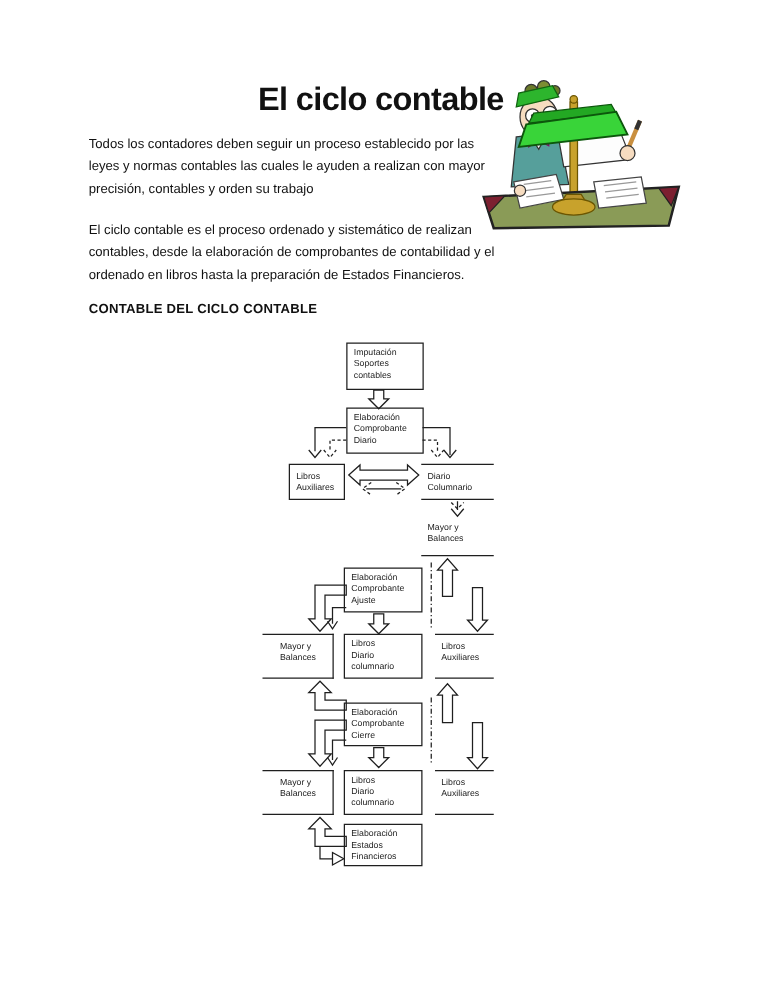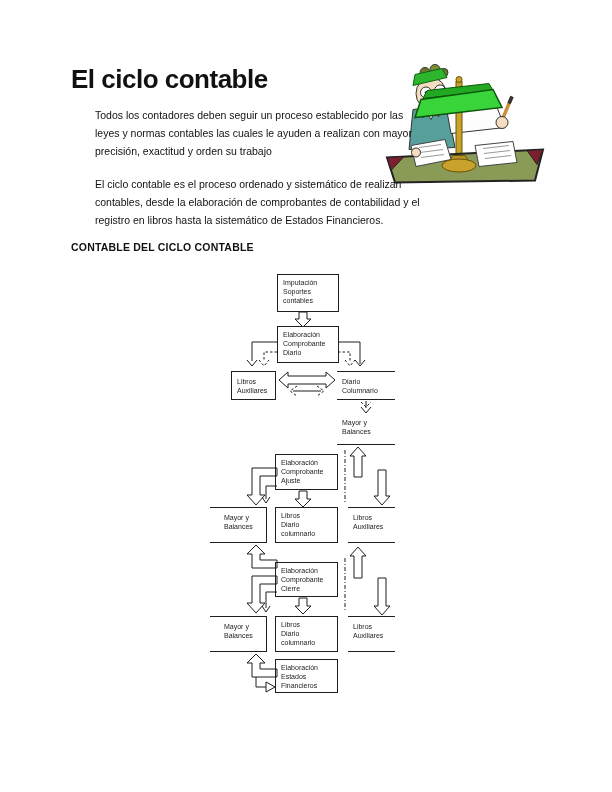--- a/index.html
+++ b/index.html
@@ -3,23 +3,23 @@
 <meta charset="utf-8">
 <style>
   html,body{margin:0;padding:0;background:#e8e8e8;}
   .page{
     position:relative;width:612px;height:792px;margin:0 auto;
     background:#ffffff;overflow:hidden;
     font-family:"Liberation Sans","DejaVu Sans",sans-serif;color:#111;
   }
   .doc-title{
     position:absolute;left:71px;top:64px;width:332px;
-    text-align:left;font-size:26px;font-weight:bold;letter-spacing:-0.5px;
-  }
-  .para{position:absolute;left:71px;width:312px;font-size:10.5px;line-height:18px;margin-left:24px;}
+    text-align:right;font-size:26px;font-weight:bold;letter-spacing:-0.5px;
+  }
+  .para{position:absolute;left:71px;width:312px;font-size:10.5px;line-height:18px;}
   .para div{white-space:nowrap;}
   .section-heading{
     position:absolute;left:71px;top:241px;font-size:10.5px;font-weight:bold;letter-spacing:0.2px;
   }
   .clipart{position:absolute;left:385px;top:58px;width:163px;height:126px;}
   .flow-svg{position:absolute;left:0;top:0;width:612px;height:792px;pointer-events:none;}
   .arr{fill:#ffffff;stroke:#1f1f1f;stroke-width:1;}
   .ln{fill:none;stroke:#1f1f1f;stroke-width:1;}
   .dsh{fill:none;stroke:#1f1f1f;stroke-width:1;stroke-dasharray:2.5 2;}
   .dd{fill:none;stroke:#1f1f1f;stroke-width:1;stroke-dasharray:4 2 1 2;}
@@ -104,27 +104,27 @@
 
     <g>
       <polygon points="68,96 80,96 85,104 63,104" fill="#b8922c" stroke="#6b5500"></polygon>
       <ellipse cx="74" cy="106" rx="17" ry="6.5" fill="#c8a22c" stroke="#6b5500"></ellipse>
     </g>
   </svg>
 
   <div class="para" style="top:106px">
     <div>Todos los contadores deben seguir un proceso establecido por las</div>
     <div>leyes y normas contables las cuales le ayuden a realizan con mayor</div>
-    <div>precisión, exactitud y orden su trabajo</div>
+    <div>precisión, contables y orden su trabajo</div>
   </div>
 
   <div class="para" style="top:175px">
     <div>El ciclo contable es el proceso ordenado y sistemático de realizan</div>
     <div>contables, desde la elaboración de comprobantes de contabilidad y el</div>
-    <div>registro en libros hasta la sistemático de Estados Financieros.</div>
+    <div>ordenado en libros hasta la preparación de Estados Financieros.</div>
   </div>
 
   <div class="section-heading">CONTABLE DEL CICLO CONTABLE</div>
 
   <svg class="flow-svg" viewBox="0 0 612 792" aria-hidden="true">
 
     <path class="arr" d="M299,312 h8 v7 h4 l-8,8 -8,-8 h4 z"></path>
 
     <path class="ln" d="M277,342 H252 V361"></path>
     <path class="ln" d="M247,360 L252,366 L257,360"></path>

